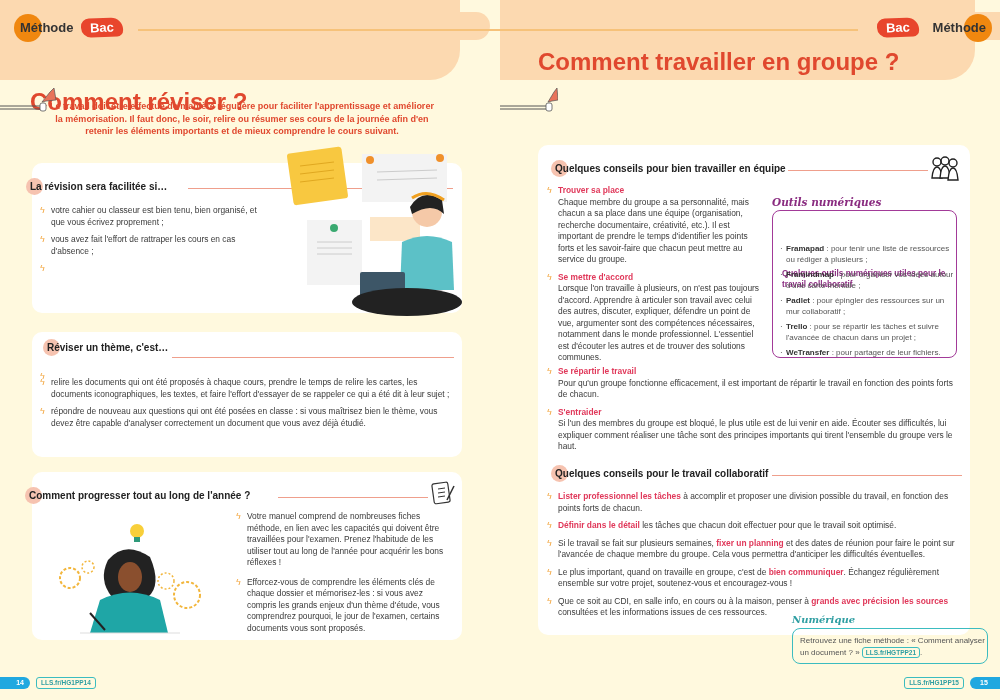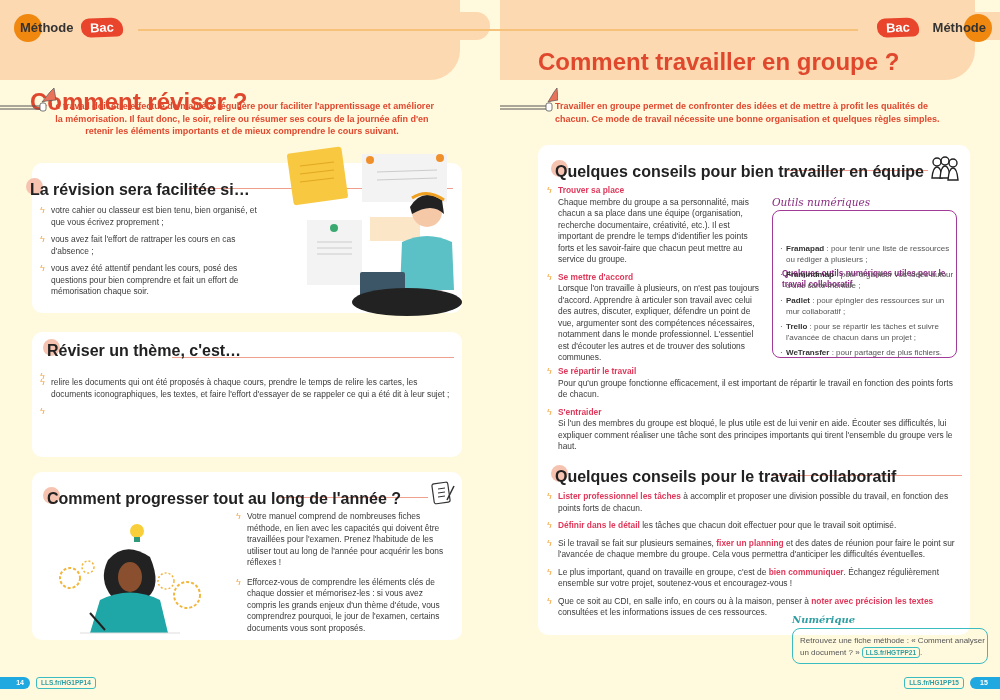--- a/index.html
+++ b/index.html
@@ -36,34 +36,34 @@
   .page.right .title { left: 38px; }
 
   .intro { position: absolute; top: 100px; font-size: 9px; font-weight: bold; color: #e0482e; line-height: 12.5px; }
   .page.left .intro { left: 47px; width: 390px; text-align: center; }
   .page.right .intro { left: 55px; width: 400px; }
   .megaphone { position: absolute; top: 86px; width: 58px; height: 26px; }
   .page.left .megaphone { left: 0; }
   .page.right .megaphone { left: 0; }
 
   .card { position: absolute; background: #fff; border-radius: 10px; }
-  .sec-title { position: absolute; font-size: 16px; font-weight: bold; color: #222; display: flex; align-items: flex-end; }
+  .sec-title { position: absolute; font-size: 10px; font-weight: bold; color: #222; display: flex; align-items: flex-end; }
   .sec-title .circ { position: absolute; left: -4px; top: -3px; width: 17px; height: 17px; border-radius: 50%; background: #f6c3b0; z-index: 0; }
   .sec-title .txt { position: relative; z-index: 1; }
   .sec-line { position: absolute; height: 1px; background: #ef9f8c; }
 
   .bullets { position: absolute; font-size: 8.4px; line-height: 11.5px; color: #3a3a3a; }
   .bullets li { list-style: none; position: relative; padding-left: 11px; margin-bottom: 6px; }
   .bolt { position: absolute; left: 0; top: 0; color: #f2a43a; font-size: 9px; }
 
   .sub-head { color: #e0385a; font-weight: bold; }
   .hl { color: #e0385a; font-weight: bold; }
 
   .tools-box { position: absolute; left: 272px; top: 210px; width: 185px; height: 148px; border: 1.5px solid #a23a98; border-radius: 8px; }
-  .tools-label { position: absolute; left: 272px; top: 196px; font-family: "DejaVu Serif", serif; font-style: italic; font-size: 10.5px; color: #8a2c80; }
+  .tools-label { position: absolute; left: 272px; top: 196px; font-family: "DejaVu Serif", serif; font-style: italic; font-size: 10.5px; color: #8a2c80; font-weight: bold; }
   .tools-head { position: absolute; left: 282px; top: 220px; width: 170px; font-size: 8.2px; font-weight: bold; color: #8a2c80; line-height: 11px; margin-top: 48px; }
   .tools-list { position: absolute; left: 280px; top: 243px; width: 176px; font-size: 8px; line-height: 11px; color: #555; }
   .tools-list li { list-style: none; margin-bottom: 4px; padding-left: 6px; position: relative; }
   .tools-list li::before { content: "·"; position: absolute; left: 0; top: 0; }
   .tools-list b { color: #333; }
 
   .num-box { position: absolute; left: 292px; top: 628px; width: 196px; height: 36px; border: 1.5px solid #3bbcc0; border-radius: 8px; }
   .num-label { position: absolute; left: 292px; top: 614px; font-family: "DejaVu Serif", serif; font-style: italic; font-size: 10px; color: #2f9ea2; font-weight: bold; }
   .num-text { position: absolute; left: 300px; top: 635px; width: 185px; font-size: 8px; color: #555; line-height: 11.5px; }
   .link-badge { display: inline-block; border: 1px solid #3bbcc0; border-radius: 3px; color: #2f9ea2; font-size: 6.5px; font-weight: bold; padding: 0 3px; line-height: 9px; }
@@ -103,21 +103,21 @@
 
   <div class="card" style="left:32px; top:163px; width:430px; height:150px;"></div>
   <div class="sec-title" style="left:30px; top:181px;">
       <span class="circ"></span>
       <span class="txt">La révision sera facilitée si…</span>
     </div>
   <div class="sec-line" style="left:188px; top:188px; width:265px;"></div>
   <ul class="bullets" style="left:40px; top:205px; width:225px;">
     <li><span class="bolt">ϟ</span><span>votre cahier ou classeur est bien tenu, bien organisé, et que vous écrivez proprement ;</span></li>
     <li><span class="bolt">ϟ</span><span>vous avez fait l'effort de rattraper les cours en cas d'absence ;</span></li>
-    <li><span class="bolt">ϟ</span><span>vous avez été attentif pendant les cours, posé des questions pour bien comprendre et fait un effort de mémorisation chaque soir.</span></li>
+    <li><span class="bolt">ϟ</span></li>
   </ul>
 
   <svg class="illus" style="left:282px; top:142px;" width="185" height="180" viewBox="0 0 185 180">
     <rect x="8" y="8" width="55" height="52" rx="3" fill="#f8c840" transform="rotate(-8 35 34)"></rect>
     <line x1="18" y1="24" x2="52" y2="20" stroke="#e0a820" stroke-width="1"></line>
     <line x1="18" y1="32" x2="52" y2="28" stroke="#e0a820" stroke-width="1"></line>
     <line x1="18" y1="40" x2="52" y2="36" stroke="#e0a820" stroke-width="1"></line>
     <rect x="80" y="12" width="85" height="48" fill="#f3f3f3"></rect>
     <circle cx="88" cy="18" r="4" fill="#f0902a"></circle>
     <circle cx="158" cy="16" r="4" fill="#f0902a"></circle>
@@ -139,25 +139,25 @@
 
   <div class="card" style="left:32px; top:332px; width:430px; height:125px;"></div>
   <div class="sec-title" style="left:47px; top:342px;">
       <span class="circ"></span>
       <span class="txt">Réviser un thème, c'est…</span>
     </div>
   <div class="sec-line" style="left:172px; top:357px; width:282px;"></div>
   <ul class="bullets" style="left:40px; top:371px; width:415px;">
     <li><span class="bolt">ϟ</span></li>
     <li><span class="bolt">ϟ</span><span>relire les documents qui ont été proposés à chaque cours, prendre le temps de relire les cartes, les documents iconographiques, les textes, et faire l'effort d'essayer de se rappeler ce qui a été dit à leur sujet ;</span></li>
-    <li><span class="bolt">ϟ</span></li>
+    <li><span class="bolt">ϟ</span><span>répondre de nouveau aux questions qui ont été posées en classe : si vous maîtrisez bien le thème, vous devez être capable d'analyser correctement un document que vous avez déjà étudié.</span></li>
   </ul>
 
   <div class="card" style="left:32px; top:472px; width:430px; height:168px;"></div>
-  <div class="sec-title" style="left:47px; top:490px;">
+  <div class="sec-title" style="left:29px; top:490px;">
       <span class="circ"></span>
       <span class="txt">Comment progresser tout au long de l'année ?</span>
     </div>
   <div class="sec-line" style="left:278px; top:497px; width:150px;"></div>
   <svg class="illus" style="left:430px; top:480px;" width="26" height="26" viewBox="0 0 26 26">
     <rect x="3" y="3" width="16" height="20" rx="2" fill="none" stroke="#333" stroke-width="1.2" transform="rotate(-8 11 13)"></rect>
     <line x1="8" y1="9" x2="15" y2="8" stroke="#333"></line>
     <line x1="8" y1="13" x2="15" y2="12" stroke="#333"></line>
     <line x1="8" y1="17" x2="15" y2="16" stroke="#333"></line>
     <line x1="17" y1="20" x2="24" y2="6" stroke="#333" stroke-width="1.5"></line>
@@ -197,21 +197,20 @@
   </div>
 
   <div class="title">Comment travailler en groupe ?</div>
 
   <svg class="megaphone" viewBox="0 0 58 26">
     <path d="M0 20 H46" stroke="#555" stroke-width="1" fill="none"></path>
     <path d="M0 23 H46" stroke="#555" stroke-width="1" fill="none"></path>
     <rect x="46" y="17" width="6" height="8" rx="2" fill="#fff" stroke="#555" stroke-width="0.8"></rect>
     <path d="M48 16 L54 6 L57 2 L58 14 L52 15 Z" fill="#e8735a" stroke="#555" stroke-width="0.7"></path>
   </svg>
-  <div class="intro">Travailler en groupe permet de confronter des idées et de mettre à profit les qualités de chacun. Ce mode de travail nécessite une bonne organisation et quelques règles simples.</div>
 
   <div class="card" style="left:38px; top:145px; width:432px; height:490px;"></div>
 
   <div class="sec-title" style="left:55px; top:163px;">
       <span class="circ"></span>
       <span class="txt">Quelques conseils pour bien travailler en équipe</span>
     </div>
   <div class="sec-line" style="left:288px; top:170px; width:140px;"></div>
   <svg class="illus" style="left:430px; top:156px;" width="30" height="26" viewBox="0 0 30 26">
     <circle cx="7" cy="6" r="4" fill="none" stroke="#222" stroke-width="1.4"></circle>
@@ -248,34 +247,34 @@
   </ul>
 
   <div class="tools-label">Outils numériques</div>
   <div class="tools-box"></div>
   <div class="tools-head">Quelques outils numériques utiles pour le travail collaboratif</div>
   <ul class="tools-list">
     <li><b>Framapad</b><span> : pour tenir une liste de ressources ou rédiger à plusieurs ;</span></li>
     <li><b>Framindmap</b><span> : pour organiser vos idées autour d'une carte mentale ;</span></li>
     <li><b>Padlet</b><span> : pour épingler des ressources sur un mur collaboratif ;</span></li>
     <li><b>Trello</b><span> : pour se répartir les tâches et suivre l'avancée de chacun dans un projet ;</span></li>
-    <li><b>WeTransfer</b><span> : pour partager de plus fichiers.</span></li>
+    <li><b>WeTransfer</b><span> : pour partager de leur fichiers.</span></li>
   </ul>
 
   <div class="sec-title" style="left:55px; top:468px;">
       <span class="circ"></span>
       <span class="txt">Quelques conseils pour le travail collaboratif</span>
     </div>
   <div class="sec-line" style="left:272px; top:475px; width:190px;"></div>
   <ul class="bullets" style="left:47px; top:491px; width:415px;">
     <li><span class="bolt">ϟ</span><span></span><span class="hl">Lister professionnel les tâches</span><span> à accomplir et proposer une division possible du travail, en fonction des points forts de chacun.</span></li>
     <li><span class="bolt">ϟ</span><span></span><span class="hl">Définir dans le détail</span><span> les tâches que chacun doit effectuer pour que le travail soit optimisé.</span></li>
     <li><span class="bolt">ϟ</span><span>Si le travail se fait sur plusieurs semaines, </span><span class="hl">fixer un planning</span><span> et des dates de réunion pour faire le point sur l'avancée de chaque membre du groupe. Cela vous permettra d'anticiper les difficultés éventuelles.</span></li>
     <li><span class="bolt">ϟ</span><span>Le plus important, quand on travaille en groupe, c'est de </span><span class="hl">bien communiquer</span><span>. Échangez régulièrement ensemble sur votre projet, soutenez-vous et encouragez-vous !</span></li>
-    <li><span class="bolt">ϟ</span><span>Que ce soit au CDI, en salle info, en cours ou à la maison, penser à </span><span class="hl">noter avec précision les textes</span><span> consultées et les informations issues de ces ressources.</span></li>
+    <li><span class="bolt">ϟ</span><span>Que ce soit au CDI, en salle info, en cours ou à la maison, penser à </span><span class="hl">grands avec précision les sources</span><span> consultées et les informations issues de ces ressources.</span></li>
   </ul>
 
   <div class="num-label">Numérique</div>
   <div class="num-box"></div>
   <div class="num-text"><span>Retrouvez une fiche méthode : « Comment analyser un document ? »</span> <span class="link-badge">LLS.fr/HGTPP21</span><span>.</span></div>
 
   <div class="foot-link">LLS.fr/HG1PP15</div>
   <div class="pagenum">15</div>
 </div>
 

